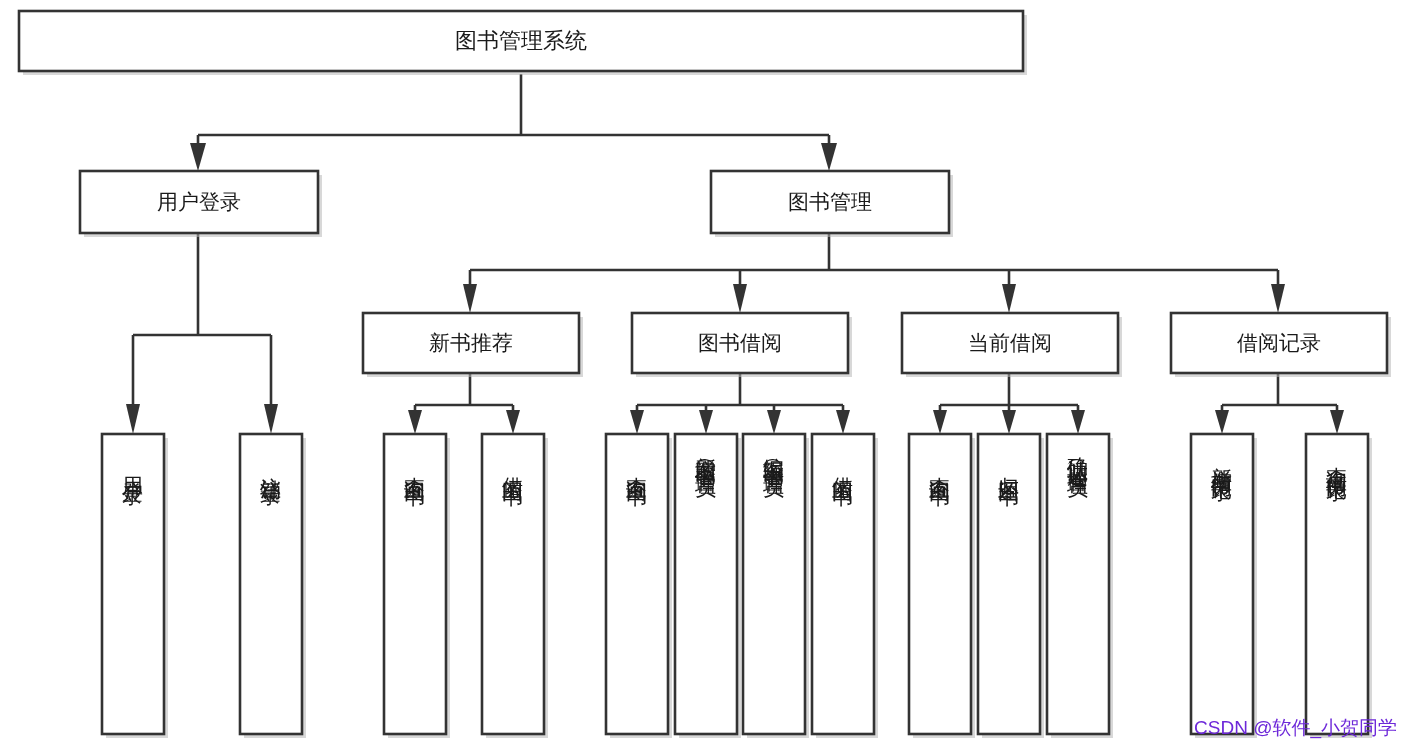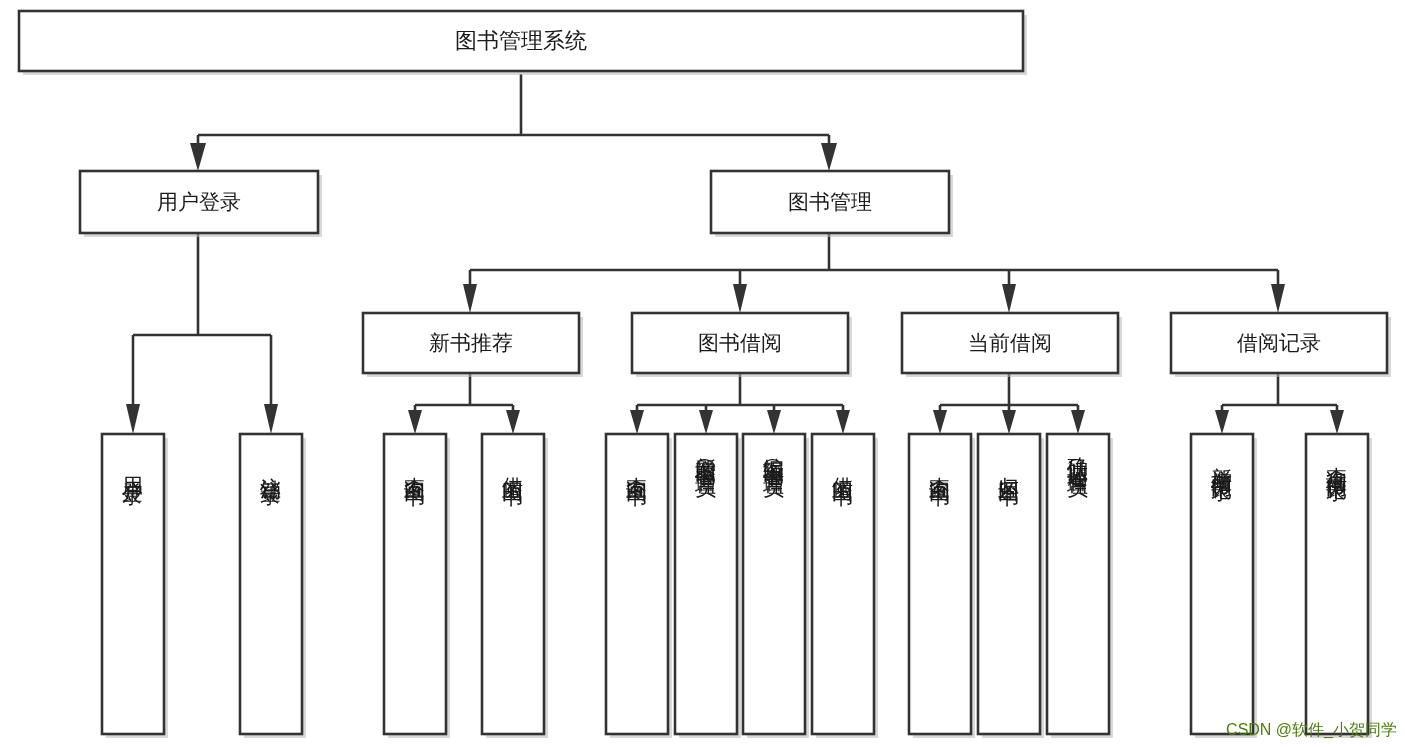--- a/index.html
+++ b/index.html
@@ -68,22 +68,22 @@
     line-height: 1;
     letter-spacing: 3px;
     color: #1a1a1a;
     white-space: nowrap;
   }
   .watermark {
     position: absolute;
     right: 8px;
     bottom: 6px;
     font-family: "Liberation Sans", "DejaVu Sans", sans-serif;
-    font-size: 16px;
-    color: #4d7c0f;
+    font-size: 19px;
+    color: #6d28d9;
     white-space: nowrap;
     margin-left: 48px;
   }
 </style>
 </head>
 <body>
 
 <div id="diagram-root">
 
   <svg class="diagram" viewBox="0 0 1405 747">

